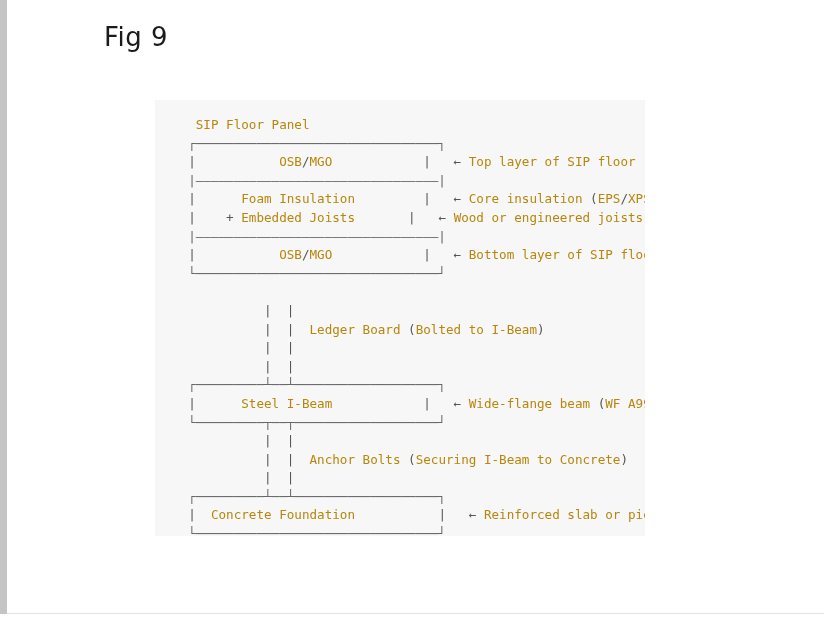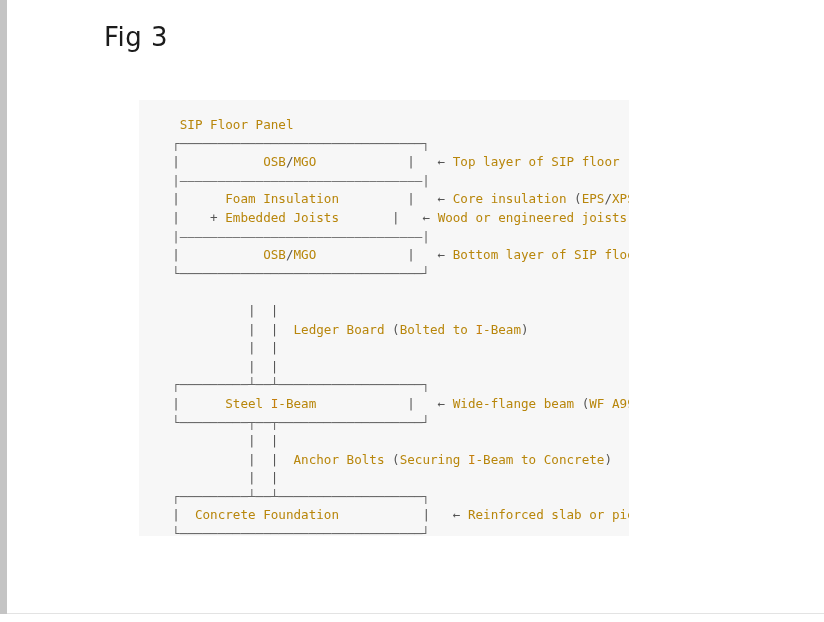--- a/index.html
+++ b/index.html
@@ -52,21 +52,21 @@
     font-size: 26px;
     font-weight: 400;
     letter-spacing: 0.5px;
     color: #1b1b1b;
     white-space: pre;
   }
 
   
   .code-block {
     position: absolute;
-    left: 132px;
+    left: 148px;
     top: 100px;
     width: 490px;
     height: 436px;
     background: #f7f7f7;
     padding: 16px 0 16px 0;
     overflow: hidden;
   }
   .code-pre {
     margin: 0;
     padding: 0;
@@ -91,21 +91,21 @@
   .tok-arrow  { color: #555555; }
   .tok-plain  { color: #555555; }
 </style>
 </head>
 <body>
 
 <div class="edge-rail"></div>
 
 <div class="page">
 
-  <div class="fig-title">Fig 3</div>
+  <div class="fig-title">Fig 9</div>
 
   <div class="code-block">
     <pre class="code-pre"><code id="ascii-art"><div class="code-line"><span class="tok-plain">   </span><span class="tok-gold">SIP Floor Panel</span></div><div class="code-line"><span class="tok-rule">  ┌────────────────────────────────┐</span></div><div class="code-line"><span class="tok-punct">  |</span><span class="tok-plain">           </span><span class="tok-gold">OSB</span><span class="tok-punct">/</span><span class="tok-gold">MGO</span><span class="tok-punct">            |</span><span class="tok-plain">   </span><span class="tok-arrow">←</span><span class="tok-plain"> </span><span class="tok-gold">Top</span><span class="tok-gold"> layer of SIP floor</span></div><div class="code-line"><span class="tok-rule">  |————————————————————————————————|</span></div><div class="code-line"><span class="tok-punct">  |</span><span class="tok-plain">      </span><span class="tok-gold">Foam Insulation</span><span class="tok-punct">         |</span><span class="tok-plain">   </span><span class="tok-arrow">←</span><span class="tok-plain"> </span><span class="tok-gold">Core insulation </span><span class="tok-punct">(</span><span class="tok-gold">EPS</span><span class="tok-punct">/</span><span class="tok-gold">XPS</span></div><div class="code-line"><span class="tok-punct">  |</span><span class="tok-plain">    </span><span class="tok-punct">+</span><span class="tok-plain"> </span><span class="tok-gold">Embedded Joists</span><span class="tok-punct">       |</span><span class="tok-plain">   </span><span class="tok-arrow">←</span><span class="tok-plain"> </span><span class="tok-gold">Wood or engineered joists</span></div><div class="code-line"><span class="tok-rule">  |————————————————————————————————|</span></div><div class="code-line"><span class="tok-punct">  |</span><span class="tok-plain">           </span><span class="tok-gold">OSB</span><span class="tok-punct">/</span><span class="tok-gold">MGO</span><span class="tok-punct">            |</span><span class="tok-plain">   </span><span class="tok-arrow">←</span><span class="tok-plain"> </span><span class="tok-gold">Bottom</span><span class="tok-gold"> layer of SIP floor</span></div><div class="code-line"><span class="tok-rule">  └────────────────────────────────┘</span></div><div class="code-line"><span class="tok-plain"></span></div><div class="code-line"><span class="tok-punct">            |  |</span></div><div class="code-line"><span class="tok-punct">            |  |</span><span class="tok-plain">  </span><span class="tok-gold">Ledger Board </span><span class="tok-punct">(</span><span class="tok-gold">Bolted to </span><span class="tok-amber">I</span><span class="tok-gold">-Beam</span><span class="tok-punct">)</span></div><div class="code-line"><span class="tok-punct">            |  |</span></div><div class="code-line"><span class="tok-punct">            |  |</span></div><div class="code-line"><span class="tok-rule">  ┌─────────┴──┴───────────────────┐</span></div><div class="code-line"><span class="tok-punct">  |</span><span class="tok-plain">      </span><span class="tok-gold">Steel </span><span class="tok-amber">I</span><span class="tok-gold">-Beam</span><span class="tok-punct">            |</span><span class="tok-plain">   </span><span class="tok-arrow">←</span><span class="tok-plain"> </span><span class="tok-gold">Wide-flange beam </span><span class="tok-punct">(</span><span class="tok-gold">WF A992</span></div><div class="code-line"><span class="tok-rule">  └─────────┬──┬───────────────────┘</span></div><div class="code-line"><span class="tok-punct">            |  |</span></div><div class="code-line"><span class="tok-punct">            |  |</span><span class="tok-plain">  </span><span class="tok-gold">Anchor Bolts </span><span class="tok-punct">(</span><span class="tok-gold">Securing </span><span class="tok-amber">I</span><span class="tok-gold">-Beam to Concrete</span><span class="tok-punct">)</span></div><div class="code-line"><span class="tok-punct">            |  |</span></div><div class="code-line"><span class="tok-rule">  ┌─────────┴──┴───────────────────┐</span></div><div class="code-line"><span class="tok-punct">  |</span><span class="tok-plain">  </span><span class="tok-gold">Concrete Foundation</span><span class="tok-punct">           |</span><span class="tok-plain">   </span><span class="tok-arrow">←</span><span class="tok-plain"> </span><span class="tok-gold">Reinforced slab or piers</span></div><div class="code-line"><span class="tok-rule">  └────────────────────────────────┘</span></div></code></pre>
   </div>
 
 </div>
 
 <div class="page-bottom-rule"></div>
 
 </body></html>

